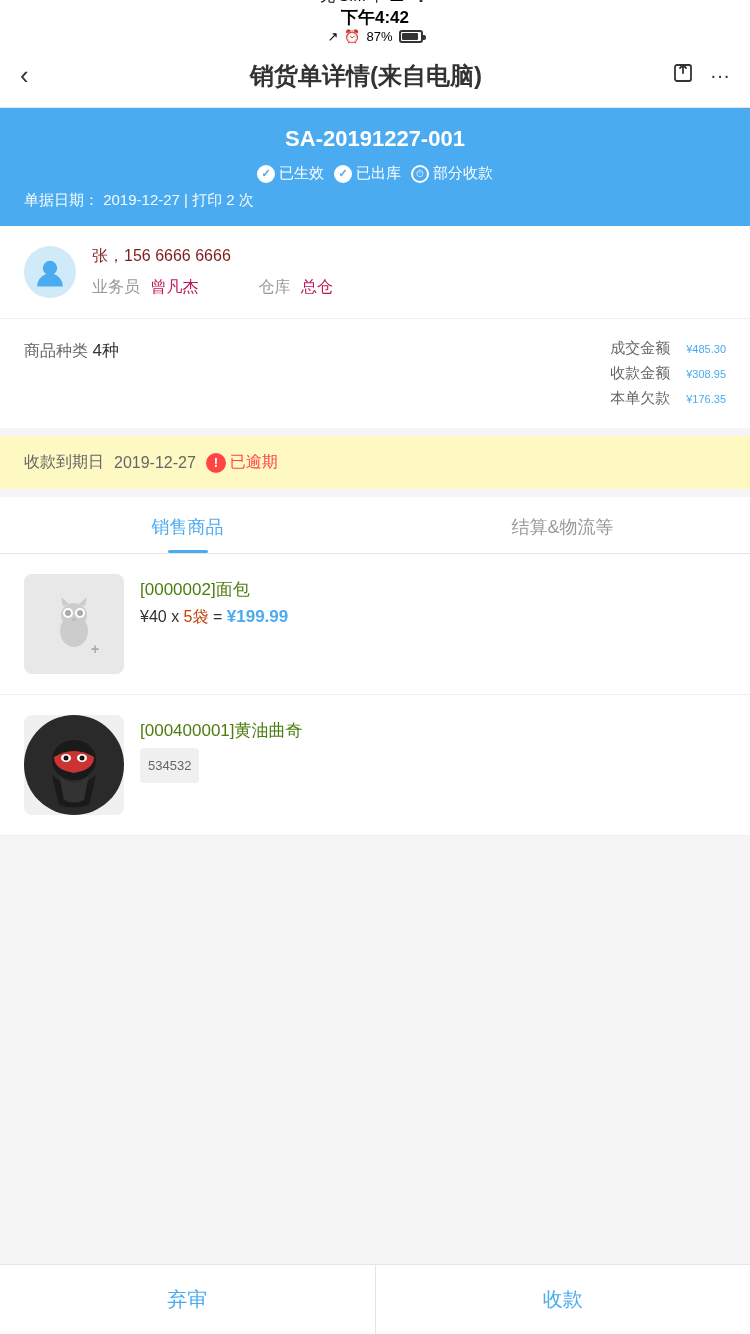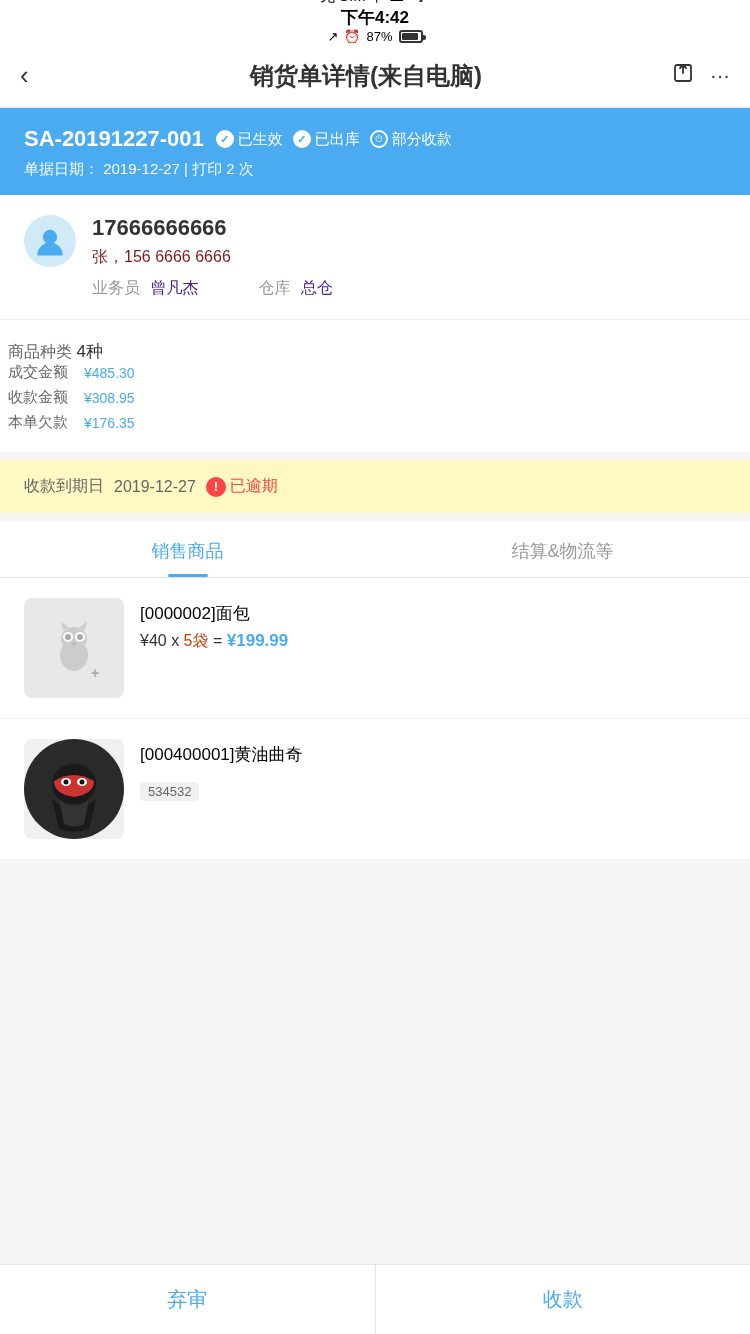--- a/index.html
+++ b/index.html
@@ -63,20 +63,21 @@
     
     .header-banner {
       background: #4AABF0;
       padding: 18px 24px 16px;
     }
     .banner-row1 {
       display: flex;
       align-items: center;
       gap: 12px;
       margin-bottom: 8px;
+      flex-direction: column;
     }
     .order-id {
       font-size: 22px;
       font-weight: 700;
       color: #fff;
     }
     .status-badges {
       display: flex;
       align-items: center;
       gap: 10px;
@@ -155,31 +156,30 @@
       color: #7f1d1d;
       margin-bottom: 10px;
     }
     .customer-meta {
       display: flex;
       gap: 60px;
       font-size: 16px;
       color: #666;
     }
     .meta-item span.label { color: #999; text-align: right; }
-    .meta-item span.value { color: #4c1d95; margin-left: 6px; }
+    .meta-item span.value { color: #be185d; margin-left: 6px; }
 
     
     .stats-section {
       background: #fff;
-      padding: 20px 8px;
+      padding: 20px 24px;
       display: flex;
       justify-content: space-between;
       align-items: flex-start;
       border-bottom: 8px solid #f5f5f5;
-      flex-direction: column;
     }
     .stats-left {
       font-size: 16px;
       color: #666;
     }
     .stats-left span.count {
       color: #333;
       font-size: 17px;
     }
     .stats-right {
@@ -188,21 +188,21 @@
       align-items: flex-end;
       gap: 6px;
     }
     .stat-row {
       display: flex;
       align-items: center;
       gap: 16px;
       font-size: 15px;
     }
     .stat-label { color: #666; }
-    .stat-value { color: #4AABF0; font-size: 14px; }
+    .stat-value { color: #4AABF0; font-size: 11px; }
 
     
     .due-section {
       background: #fef9c3;
       padding: 16px 24px;
       display: flex;
       align-items: center;
       gap: 10px;
       border-bottom: 8px solid #f5f5f5;
       font-size: 16px;
@@ -290,32 +290,31 @@
       display: flex;
       align-items: center;
       justify-content: center;
     }
     .product-details {
       flex: 1;
       padding-top: 4px;
     }
     .product-name {
       font-size: 17px;
-      color: #000000;
+      color: #4d7c0f;
       margin-bottom: 6px;
     }
     .product-tag {
       display: inline-block;
       background: #f0f0f0;
       color: #666;
       font-size: 13px;
-      padding: 2px 8px;
+      padding: 10px 8px;
       border-radius: 4px;
       margin-bottom: 8px;
-      margin-top: 10px;
     }
     .product-price {
       font-size: 16px;
       color: #333;
     }
     .product-price .qty {
       color: #c2410c;
     }
     .product-price .total {
       color: #4AABF0;
@@ -415,21 +414,20 @@
 </div>
 
 <div class="customer-section">
   <div class="avatar">
     <svg class="avatar-icon" viewBox="0 0 40 40" xmlns="http://www.w3.org/2000/svg">
       <circle cx="20" cy="15" r="9" fill="#4AABF0"></circle>
       <path d="M4 38c0-8.84 7.16-16 16-16s16 7.16 16 16" fill="#4AABF0"></path>
     </svg>
   </div>
   <div class="customer-info">
-    <div class="customer-name">17666666666</div>
     <div class="customer-phone">张，156 6666 6666</div>
     <div class="customer-meta">
       <div class="meta-item">
         <span class="label">业务员</span>
         <span class="value">曾凡杰</span>
       </div>
       <div class="meta-item">
         <span class="label">仓库</span>
         <span class="value">总仓</span>
       </div>

